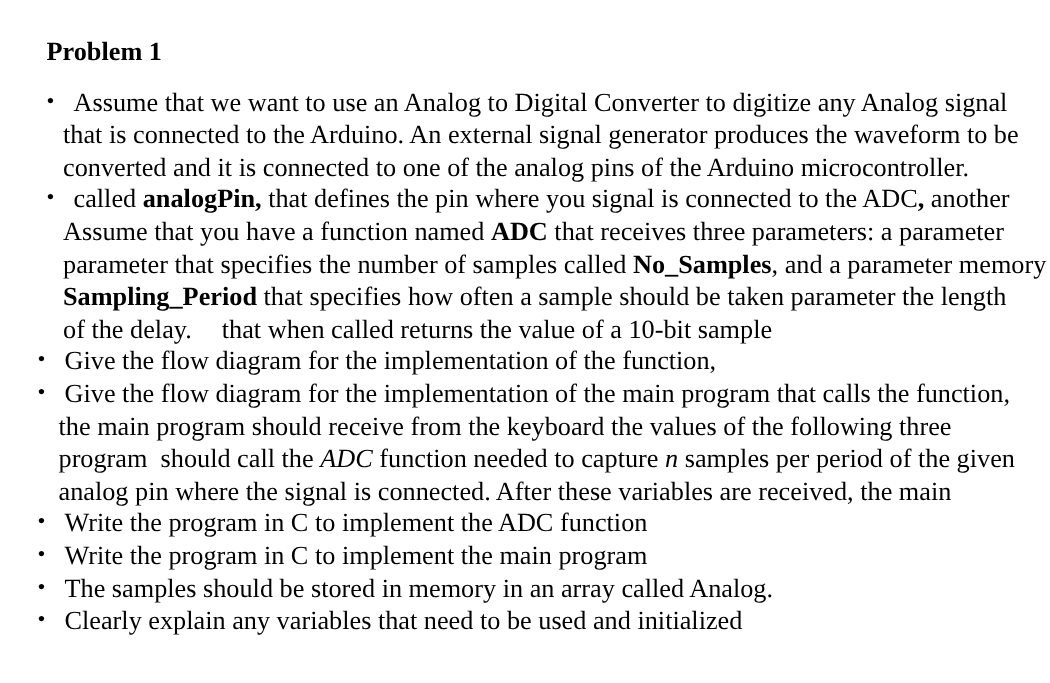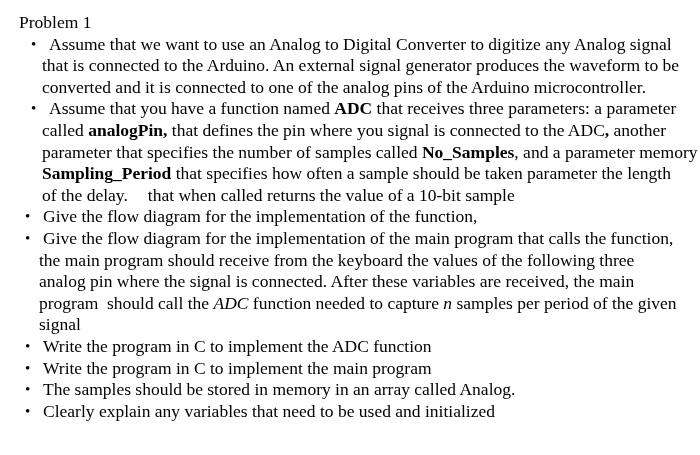--- a/index.html
+++ b/index.html
@@ -3,21 +3,21 @@
 <meta charset="utf-8">
 <style>
   html, body { margin:0; padding:0; background:#ffffff; overflow:hidden; }
   body {
     width:700px; height:455px;
     font-family:"Liberation Serif", serif;
     font-size:17.5px; line-height:21.6px; color:#000;
   }
   .doc { padding:12px 6px 0 19px; }
   .heading {
-    font-weight:normal; font-size:17.5px; line-height:21.6px; margin:0;
+    font-weight:bold; font-size:17.5px; line-height:21.6px; margin:12px;
   }
   .item { position:relative; }
   .bullet {
     position:absolute; top:0; font-size:15px;
   }
   .content { }
   .line { white-space:nowrap; }
   .list-problem .item { padding-left:23px; }
   .list-problem .bullet { left:12px; }
   .list-problem .line:first-child { text-indent:7px; }
@@ -38,43 +38,42 @@
         <span class="bullet">•</span>
         <div class="content">
           <div class="line"><span>Assume that we want to use an Analog to Digital Converter to digitize any Analog signal</span></div>
           <div class="line"><span>that is connected to the Arduino. An external signal generator produces the waveform to be</span></div>
           <div class="line"><span>converted and it is connected to one of the analog pins of the Arduino microcontroller.</span></div>
         </div>
       </div>
       <div class="item">
         <span class="bullet">•</span>
         <div class="content">
+          <div class="line"><span>called </span><span class="b">analogPin,</span><span> that defines the pin where you signal is connected to the ADC</span><span class="b">,</span><span> another</span></div>
           <div class="line"><span>Assume that you have a function named </span><span class="b">ADC</span><span> that receives three parameters: a parameter</span></div>
-          <div class="line"><span>called </span><span class="b">analogPin,</span><span> that defines the pin where you signal is connected to the ADC</span><span class="b">,</span><span> another</span></div>
           <div class="line"><span>parameter that specifies the number of samples called </span><span class="b">No_Samples</span><span>, and a parameter memory</span></div>
           <div class="line"><span class="b">Sampling_Period</span><span> that specifies how often a sample should be taken parameter the length</span></div>
           <div class="line"><span>of the delay.</span><span class="tab"></span><span>that when called returns the value of a 10-bit sample</span></div>
         </div>
       </div>
     </div>
   <div class="list list-questions">
       <div class="item">
         <span class="bullet">•</span>
         <div class="content">
           <div class="line"><span>Give the flow diagram for the implementation of the function,</span></div>
         </div>
       </div>
       <div class="item">
         <span class="bullet">•</span>
         <div class="content">
           <div class="line"><span>Give the flow diagram for the implementation of the main program that calls the function,</span></div>
           <div class="line"><span>the main program should receive from the keyboard the values of the following three</span></div>
+          <div class="line"><span>program&nbsp; should call the </span><span class="i">ADC</span><span> function needed to capture </span><span class="i">n</span><span> samples per period of the given</span></div>
           <div class="line"><span>analog pin where the signal is connected. After these variables are received, the main</span></div>
-          <div class="line"><span>program&nbsp; should call the </span><span class="i">ADC</span><span> function needed to capture </span><span class="i">n</span><span> samples per period of the given</span></div>
-          <div class="line"><span>signal</span></div>
         </div>
       </div>
       <div class="item">
         <span class="bullet">•</span>
         <div class="content">
           <div class="line"><span>Write the program in C to implement the ADC function</span></div>
         </div>
       </div>
       <div class="item">
         <span class="bullet">•</span>

